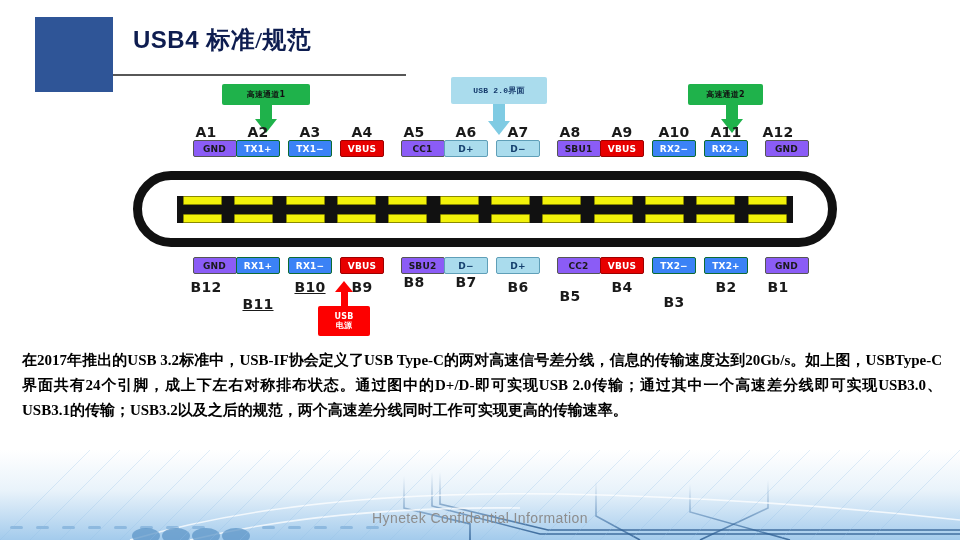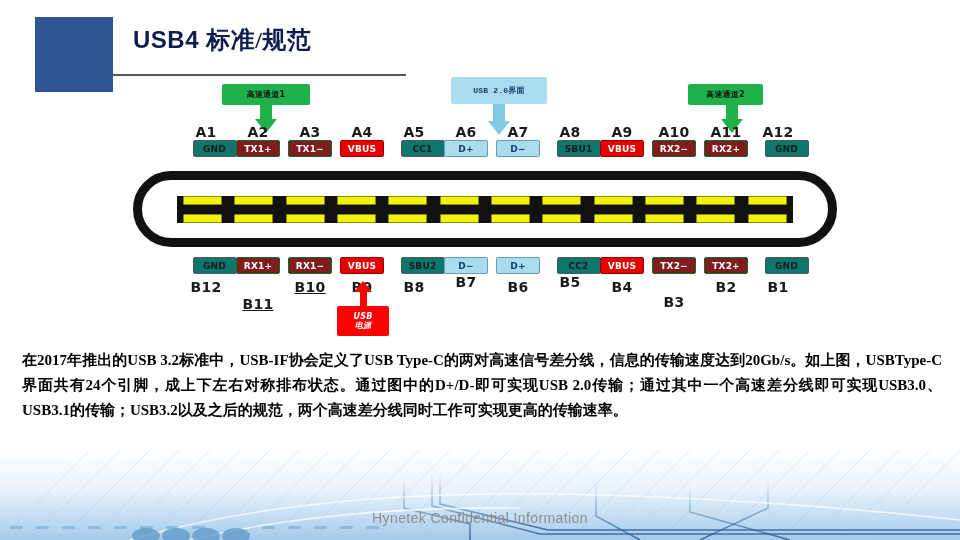--- a/index.html
+++ b/index.html
@@ -71,22 +71,22 @@
     font-family:"DejaVu Sans","Liberation Sans",sans-serif;
     letter-spacing:0.3px;
   }
   .pin-box{
     width:44px;height:17px;border:1px solid #555;border-radius:2px;
     display:flex;align-items:center;justify-content:center;
     font-size:9px;font-weight:bold;letter-spacing:0.2px;
     font-family:"DejaVu Sans","Liberation Sans",sans-serif;
     box-sizing:border-box;
   }
-  .pb-white{background:#0f766e;color:#1a1a1a;border-color:#555;margin-left:17px;}
-  .pb-green{background:#7f1d1d;color:#ffffff;border-color:#0d6b31;}
+  .pb-white{background:#8b5cf6;color:#1a1a1a;border-color:#555;margin-left:17px;}
+  .pb-green{background:#3b82f6;color:#ffffff;border-color:#0d6b31;}
   .pb-red{background:#e70000;color:#ffffff;border-color:#9c0000;}
   .pb-blue{background:#aadced;color:#15406e;border-color:#5f9fb8;}
 
   
   #connector{
     position:absolute;left:133px;top:171px;width:704px;height:76px;
     border:9px solid #111111;border-radius:40px;background:#ffffff;
     box-sizing:border-box;
   }
   #pin-strip{
@@ -295,53 +295,53 @@
     <div class="pin-cell">
       <span class="pin-box pb-green">RX1−</span>
       <span class="pin-id" style="margin-top:5px;text-decoration:underline;">B10</span>
     </div>
     <div class="pin-cell">
       <span class="pin-box pb-red">VBUS</span>
       <span class="pin-id" style="margin-top:5px;">B9</span>
     </div>
     <div class="pin-cell">
       <span class="pin-box pb-white">SBU2</span>
-      <span class="pin-id" style="margin-top:5px;">B8</span>
+      <span class="pin-id" style="">B8</span>
     </div>
     <div class="pin-cell">
       <span class="pin-box pb-blue">D−</span>
       <span class="pin-id" style="">B7</span>
     </div>
     <div class="pin-cell">
       <span class="pin-box pb-blue">D+</span>
       <span class="pin-id" style="margin-top:5px;">B6</span>
     </div>
     <div class="pin-cell">
       <span class="pin-box pb-white">CC2</span>
-      <span class="pin-id" style="margin-top:0;">B5</span>
+      <span class="pin-id" style="margin-top:14px;">B5</span>
     </div>
     <div class="pin-cell">
       <span class="pin-box pb-red">VBUS</span>
       <span class="pin-id" style="margin-top:5px;">B4</span>
     </div>
     <div class="pin-cell">
       <span class="pin-box pb-green">TX2−</span>
       <span class="pin-id" style="margin-top:20px;">B3</span>
     </div>
     <div class="pin-cell">
       <span class="pin-box pb-green">TX2+</span>
       <span class="pin-id" style="margin-top:5px;">B2</span>
     </div>
     <div class="pin-cell">
       <span class="pin-box pb-white">GND</span>
       <span class="pin-id" style="margin-top:5px;">B1</span>
     </div>
   </div>
 
-  <div class="callout cal-red" id="cal-power" style="left:337px;top:281px;width:52px;font-style:italic;">
+  <div class="callout cal-red" id="cal-power" style="left:318px;top:281px;width:52px;">
     <div class="head-up"></div>
     <div class="stem" style="width:7px;height:14px;"></div>
     <div class="cbox" style="width:52px;height:30px;">
       <span>USB</span>
       <span>电源</span>
     </div>
   </div>
 </div>
 
 <div id="body-text">在2017年推出的USB 3.2标准中，USB-IF协会定义了USB Type-C的两对高速信号差分线，信息的传输速度达到20Gb/s。如上图，USBType-C界面共有24个引脚，成上下左右对称排布状态。通过图中的D+/D-即可实现USB 2.0传输；通过其中一个高速差分线即可实现USB3.0、USB3.1的传输；USB3.2以及之后的规范，两个高速差分线同时工作可实现更高的传输速率。</div>

